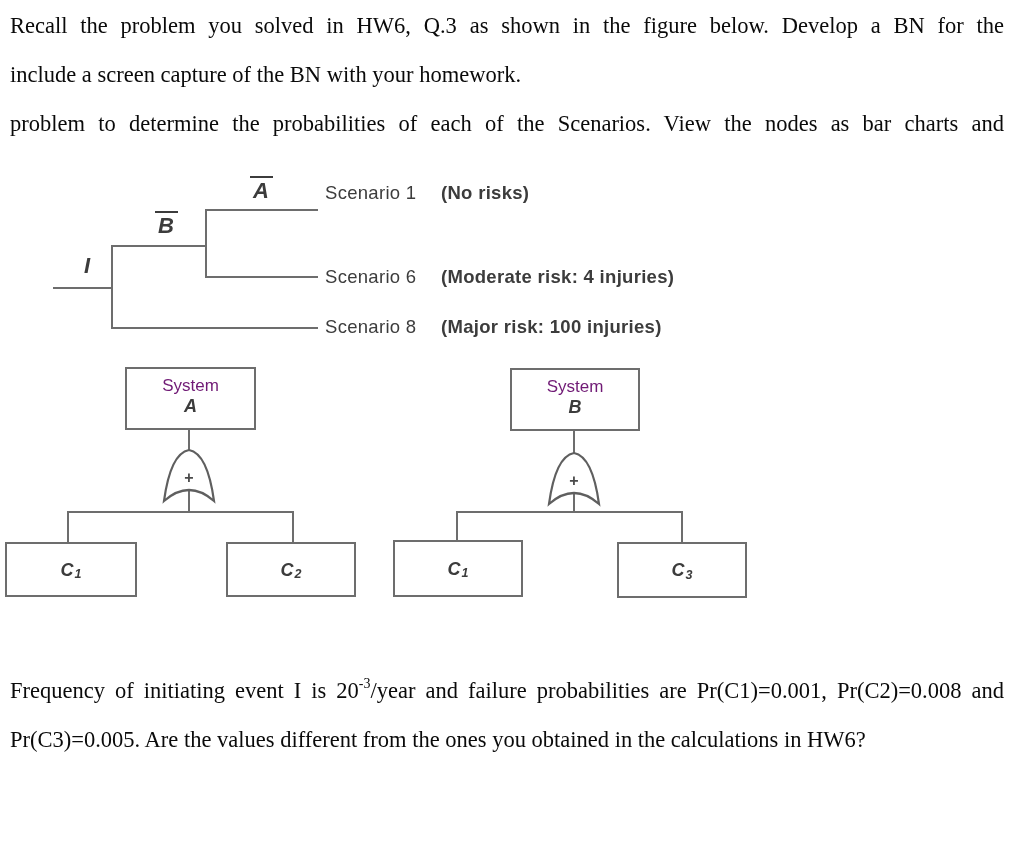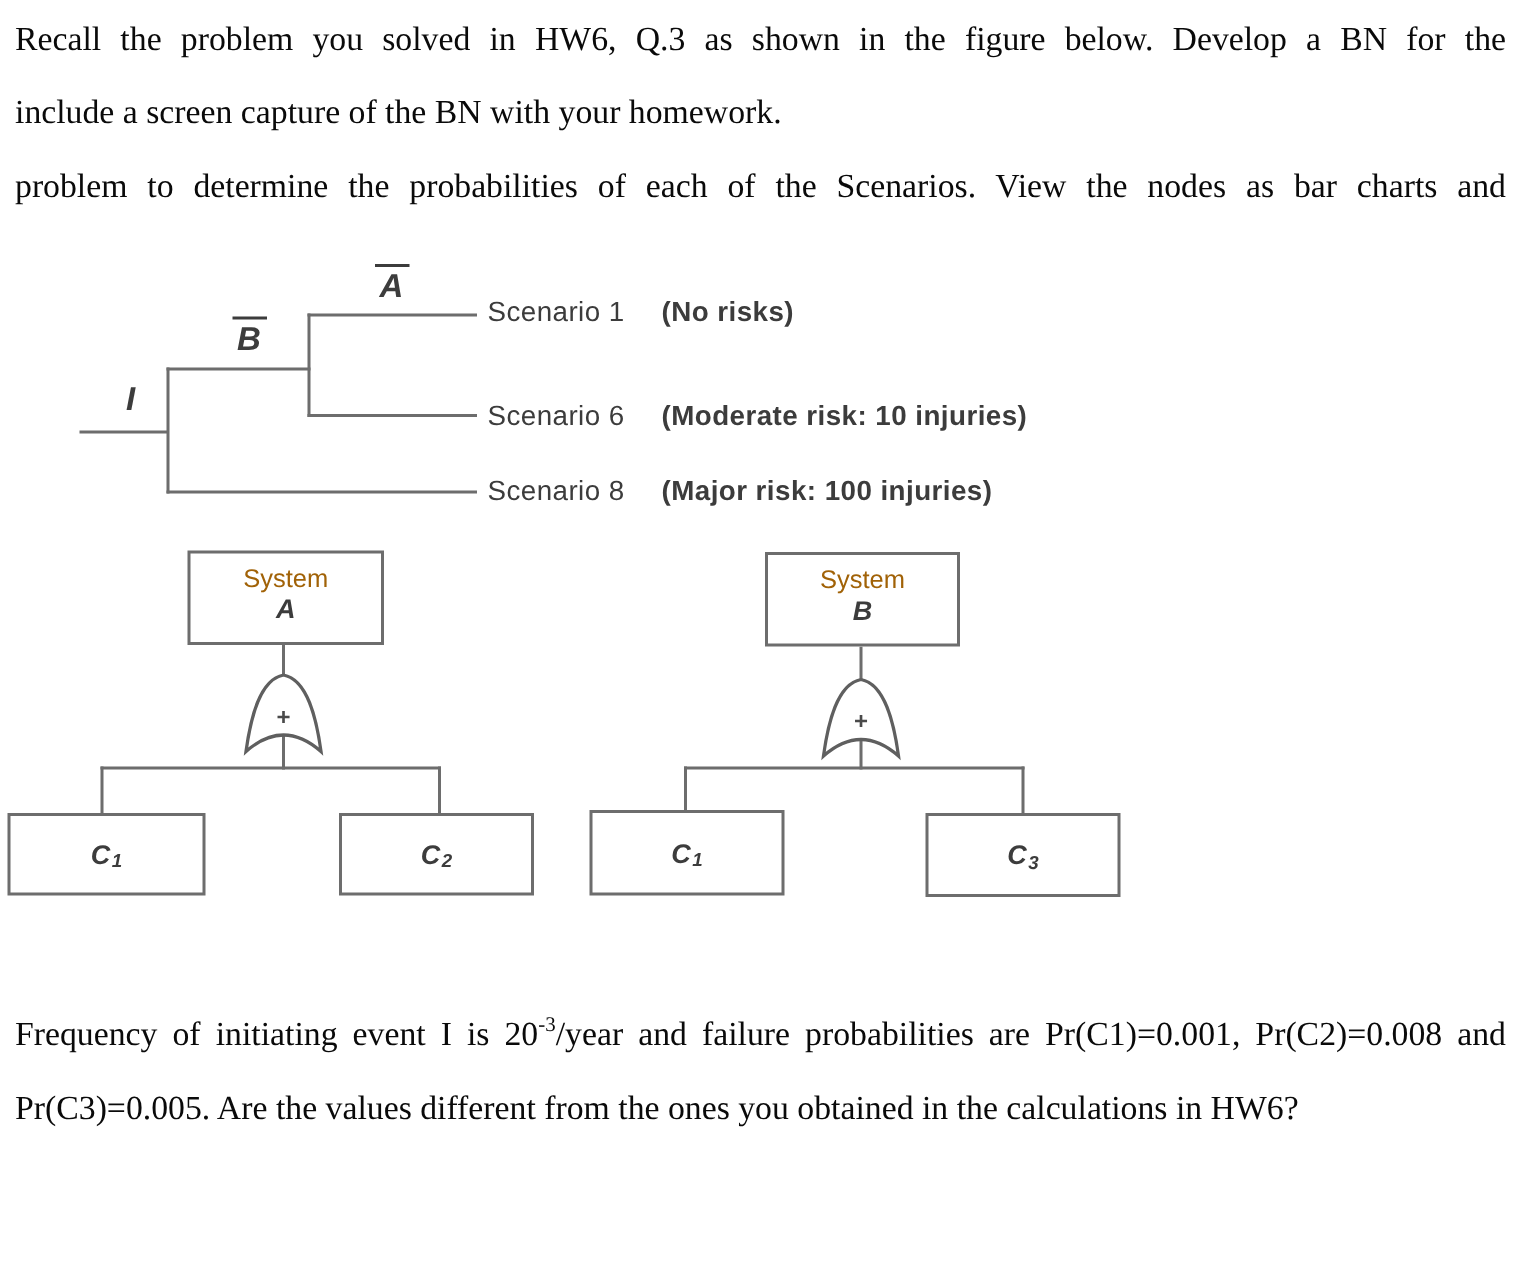--- a/index.html
+++ b/index.html
@@ -39,21 +39,21 @@
     font:400 18.5px/22px "Liberation Sans",sans-serif;
     color:var(--figure-text);letter-spacing:0.3px;white-space:nowrap;
   }
   .scen-label{left:325px;}
   .scen-desc{left:441px;font-weight:bold;}
   
   .ftbox{
     position:absolute;border:2px solid var(--line-gray);background:var(--background);
     text-align:center;box-sizing:border-box;
   }
-  .ft-title{font:400 17px/20px "Liberation Sans",sans-serif;color:#a16207;margin-top:7px;}
+  .ft-title{font:400 17px/20px "Liberation Sans",sans-serif;color:#701a75;margin-top:7px;}
   .ft-letter{font:italic 700 18px/21px "Liberation Sans",sans-serif;color:var(--figure-text);}
   .cbox{
     position:absolute;border:2px solid var(--line-gray);background:var(--background);
     box-sizing:border-box;display:flex;align-items:center;justify-content:center;
     font:italic 700 18px/18px "Liberation Sans",sans-serif;color:var(--figure-text);
   }
   .csub{font-style:italic;font-size:12.5px;margin-top:9px;margin-left:1px;}
   .gate{position:absolute;}
 </style>
 </head>
@@ -76,27 +76,27 @@
   <div class="hline" style="left:111px;top:327px;width:207px;"></div>
 
   <div class="etletter" style="left:84px;top:254px;">I</div>
   <div class="etletter" style="left:155px;top:211px;">
     <span class="overbar">B</span>
   </div>
   <div class="etletter" style="left:250px;top:176px;">
     <span class="overbar">A</span>
   </div>
 
-  <div class="scen-row" style="top:197px;text-align:center;">
+  <div class="scen-row" style="top:182px;text-align:center;">
     <span class="scen-label">Scenario 1</span>
     <span class="scen-desc">(No risks)</span>
   </div>
   <div class="scen-row" style="top:266px;">
     <span class="scen-label">Scenario 6</span>
-    <span class="scen-desc">(Moderate risk: 10 injuries)</span>
+    <span class="scen-desc">(Moderate risk: 4 injuries)</span>
   </div>
   <div class="scen-row" style="top:316px;">
     <span class="scen-label">Scenario 8</span>
     <span class="scen-desc">(Major risk: 100 injuries)</span>
   </div>
 
   <div class="vline" style="left:188px;top:430px;height:83px;"></div>
   <svg class="gate" style="left:157px;top:445px;" width="64" height="62" viewBox="0 0 64 62">
     <path d="M 7 56 C 10 34, 16 8, 32 5 C 48 8, 54 34, 57 56 Q 32 34, 7 56 Z" fill="#ffffff" stroke="#5f5f5f" stroke-width="2.2"></path>
     <text x="32" y="38" text-anchor="middle" font-family="Liberation Sans, sans-serif" font-size="16" font-weight="700" fill="#4a4a4a">+</text>

